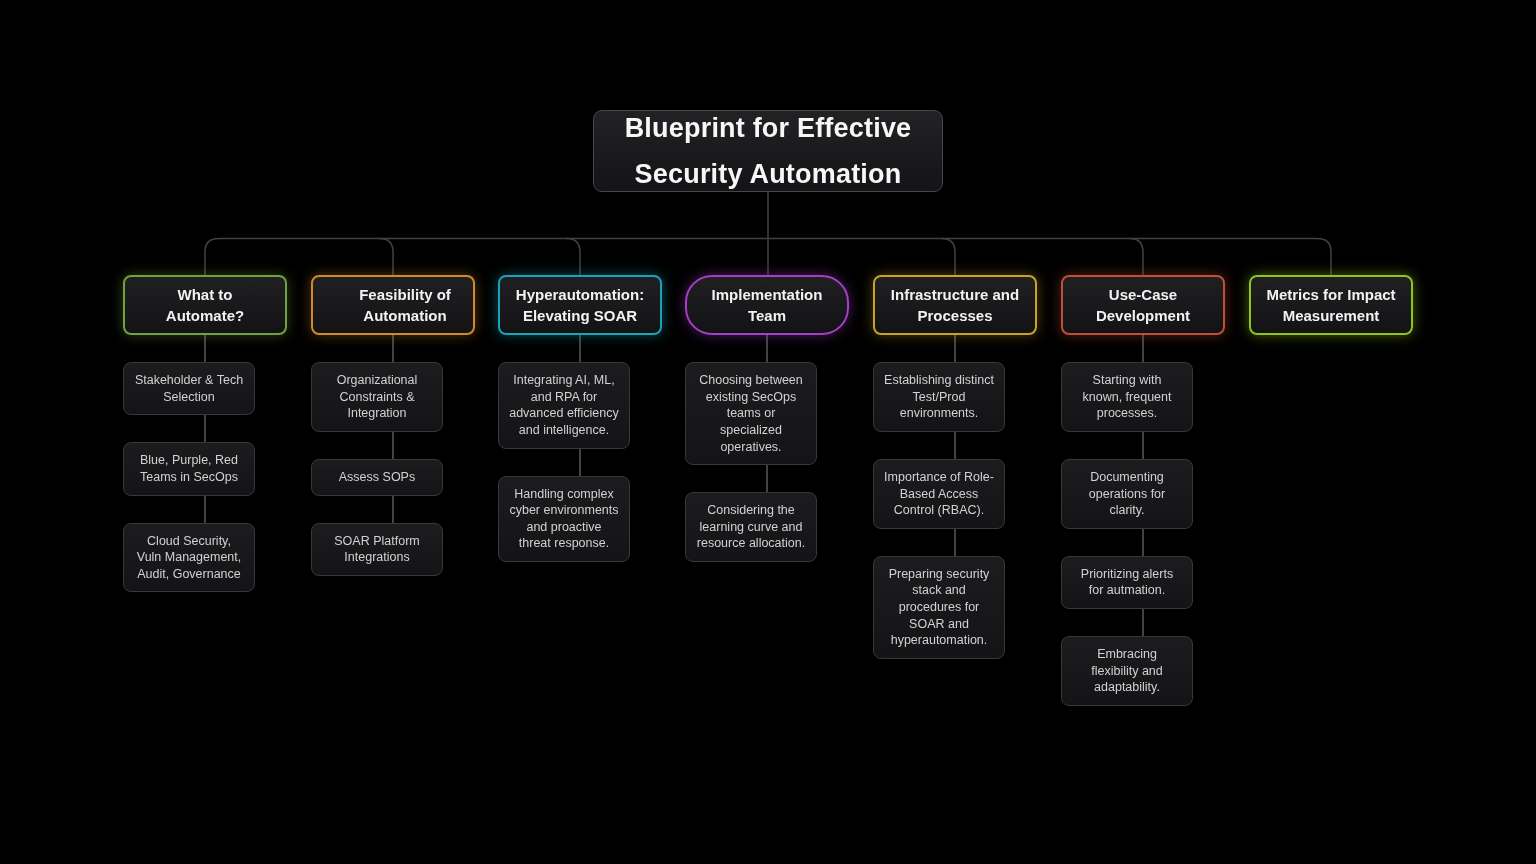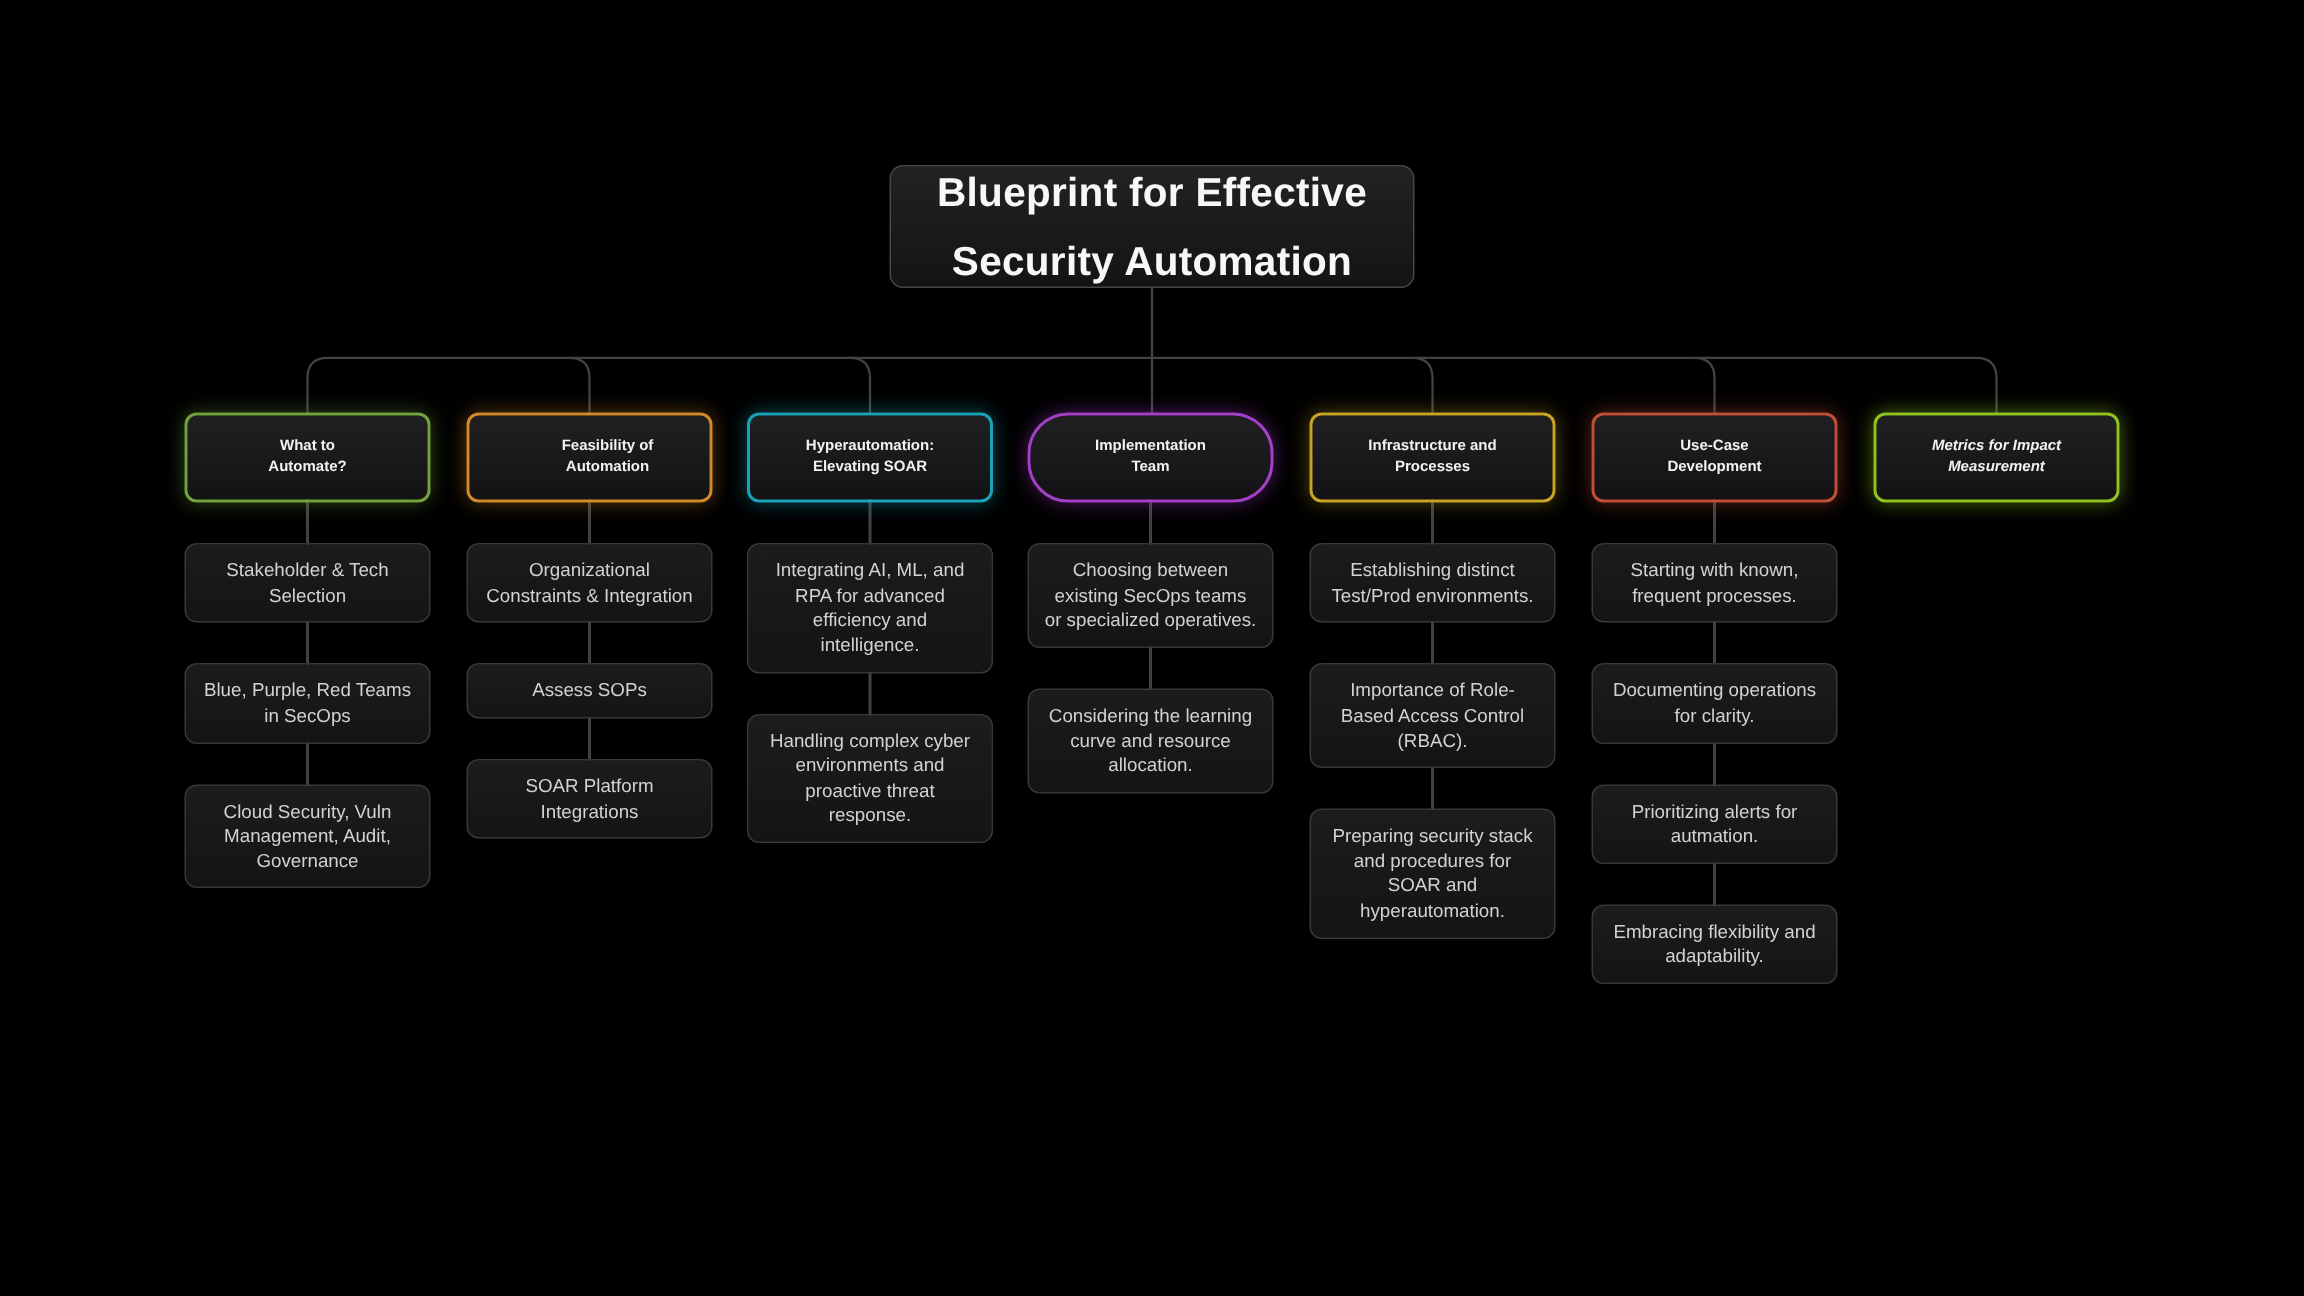--- a/index.html
+++ b/index.html
@@ -24,42 +24,42 @@
   .column { position:absolute; top:275px; width:164px; z-index:2; }
   .c0 { left:123px; }  .c1 { left:311px; }  .c2 { left:498px; }
   .c3 { left:685px; }  .c4 { left:873px; }  .c5 { left:1061px; }
   .c6 { left:1249px; }
 
   .branch-head {
     box-sizing:border-box; width:164px; height:60px;
     background:linear-gradient(180deg,#202023,#131315);
     border-radius:8px; border:2px solid;
     display:flex; align-items:center; justify-content:center;
-    color:#f2f2f2; font-size:10px; font-weight:700; line-height:1.4;
+    color:#f2f2f2; font-size:15px; font-weight:700; line-height:1.4;
     text-align:center; white-space:pre-line;
     position:relative; z-index:2;
   }
   .b0 .branch-head { border-color:#72a23c; box-shadow:0 0 13px rgba(114,162,60,.40); }
   .b1 .branch-head { border-color:#d18a27; box-shadow:0 0 13px rgba(209,138,39,.40);padding-left:24px; }
   .b2 .branch-head { border-color:#1aa3b8; box-shadow:0 0 13px rgba(26,163,184,.45); }
   .b3 .branch-head { border-color:#a53fc7; box-shadow:0 0 13px rgba(165,63,199,.45);border-radius:27px; }
   .b4 .branch-head { border-color:#c7a326; box-shadow:0 0 13px rgba(199,163,38,.40); }
   .b5 .branch-head { border-color:#c14f38; box-shadow:0 0 13px rgba(193,79,56,.45); }
-  .b6 .branch-head { border-color:#8fc41f; box-shadow:0 0 13px rgba(143,196,31,.50);font-style:italic; }
+  .b6 .branch-head { border-color:#8fc41f; box-shadow:0 0 13px rgba(143,196,31,.50); }
 
   .branch-children {
     position:relative; display:flex; flex-direction:column;
     gap:27px; padding-top:27px;
   }
   .branch-children::before {
     content:""; position:absolute; left:50%; top:-4px; bottom:4px;
     width:1.5px; margin-left:-0.75px; background:#424245; z-index:0;
   }
   .child-node {
-    box-sizing:border-box; width:164px;
+    box-sizing:border-box; width:132px;
     background:linear-gradient(180deg,#1c1c1f,#141416);
     border:1px solid #38383b; border-radius:8px;
     padding:9px 10px;
     color:#d2d2d2; font-size:12.5px; line-height:1.33;
     text-align:center; position:relative; z-index:1;
   }
 </style>
 </head>
 <body>
 

